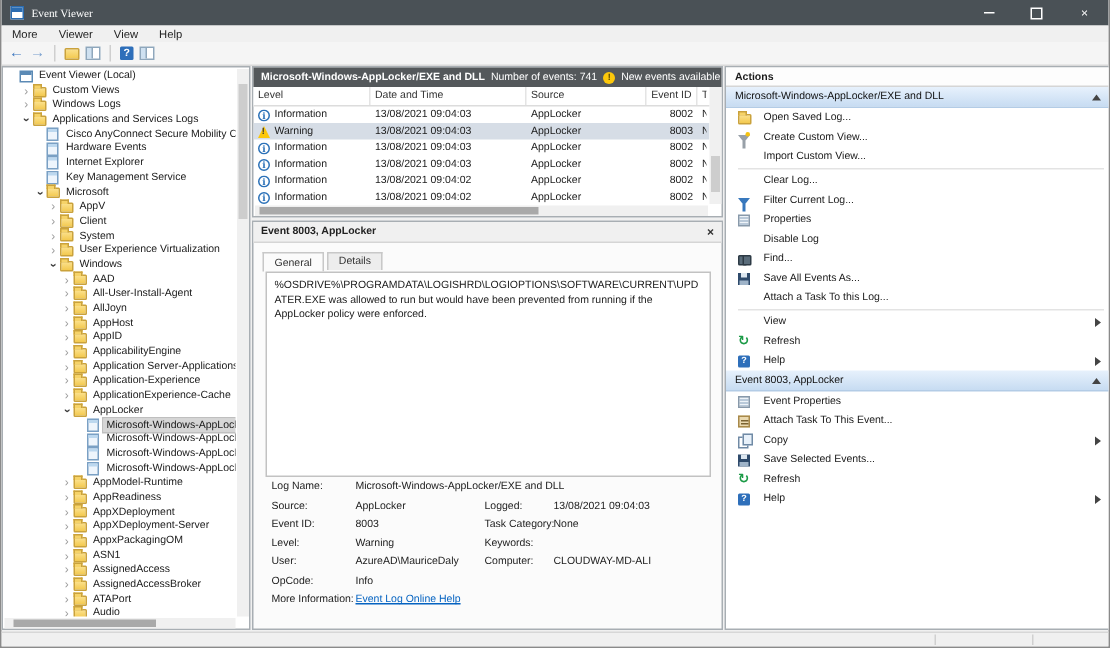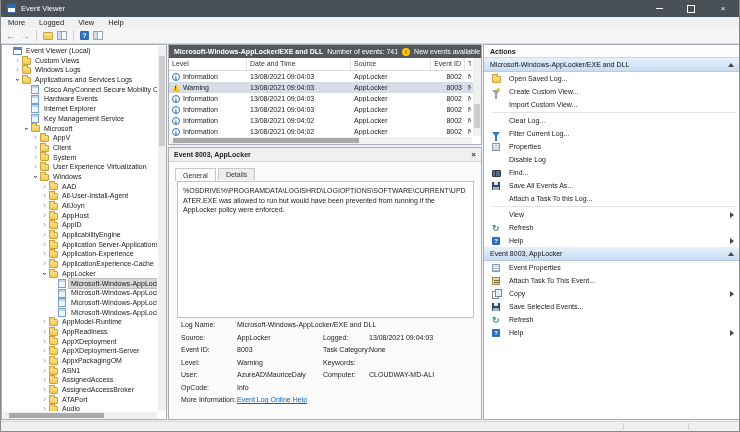--- a/index.html
+++ b/index.html
@@ -3,21 +3,21 @@
 <meta charset="utf-8">
 <style>
   * { margin:0; padding:0; box-sizing:border-box; }
   html,body { width:740px; height:432px; overflow:hidden; }
   body { font-family:"Liberation Sans","DejaVu Sans",sans-serif; font-size:7px; color:#1a1a1a; background:#f0f0f0; position:relative; border-left:1px solid #8a8a8a; border-right:1px solid #8a8a8a; border-bottom:1px solid #8a8a8a; }
 
   
   .titlebar { position:absolute; left:0; top:0; right:0; height:17px; background:#4a5156; display:flex; align-items:center; color:#fff; }
   .titlebar .appicon { width:9px; height:9px; margin:0 5px 0 6px; background:#fff; border:1px solid #2b6cb0; position:relative; }
   .titlebar .appicon::before { content:""; position:absolute; left:0; right:0; top:0; height:3px; background:#2b6cb0; }
-  .titlebar .title { font-size:7.5px; }
+  .titlebar .title { font-size:7.5px;font-family:Liberation Serif, serif; }
   .wincontrols { margin-left:auto; display:flex; height:100%; }
   .wincontrols .wc { width:32px; height:100%; display:flex; align-items:center; justify-content:center; color:#fff; font-size:8px; }
   .wc-min::before { content:""; width:7px; height:1px; background:#fff; display:block; }
   .wc-max::before { content:""; width:6px; height:6px; border:1px solid #fff; display:block; }
 
   .menubar { position:absolute; left:0; top:17px; right:0; height:11px; background:#f0f0f0; display:flex; align-items:center; gap:14px; padding-left:7px; font-size:7.5px; color:#222; }
   .toolbar { position:absolute; left:0; top:28px; right:0; height:16px; background:#f5f5f5; border-bottom:1px solid #d9d9d9; display:flex; align-items:center; gap:4px; padding-left:5px; }
   .tb-sep { width:1px; height:11px; background:#cfcfcf; margin:0 2px; }
   .tb-arrow { font-size:10px; line-height:10px; color:#3d77c0; font-weight:bold; }
   .tb-arrow.dim { color:#7aa0cf; }
@@ -137,21 +137,21 @@
   <span class="title">Event Viewer</span>
   <span class="wincontrols">
     <span class="wc wc-min"></span>
     <span class="wc wc-max"></span>
     <span class="wc">×</span>
   </span>
 </div>
 
 <div class="menubar">
   <span>More</span>
-  <span>Logged</span>
+  <span>Viewer</span>
   <span>View</span>
   <span>Help</span>
 </div>
 
 <div class="toolbar">
   <span class="tb-arrow">←</span>
   <span class="tb-arrow dim">→</span>
   <span class="tb-sep"></span>
   <span class="tb-folder"></span>
   <span class="tb-win"></span>

